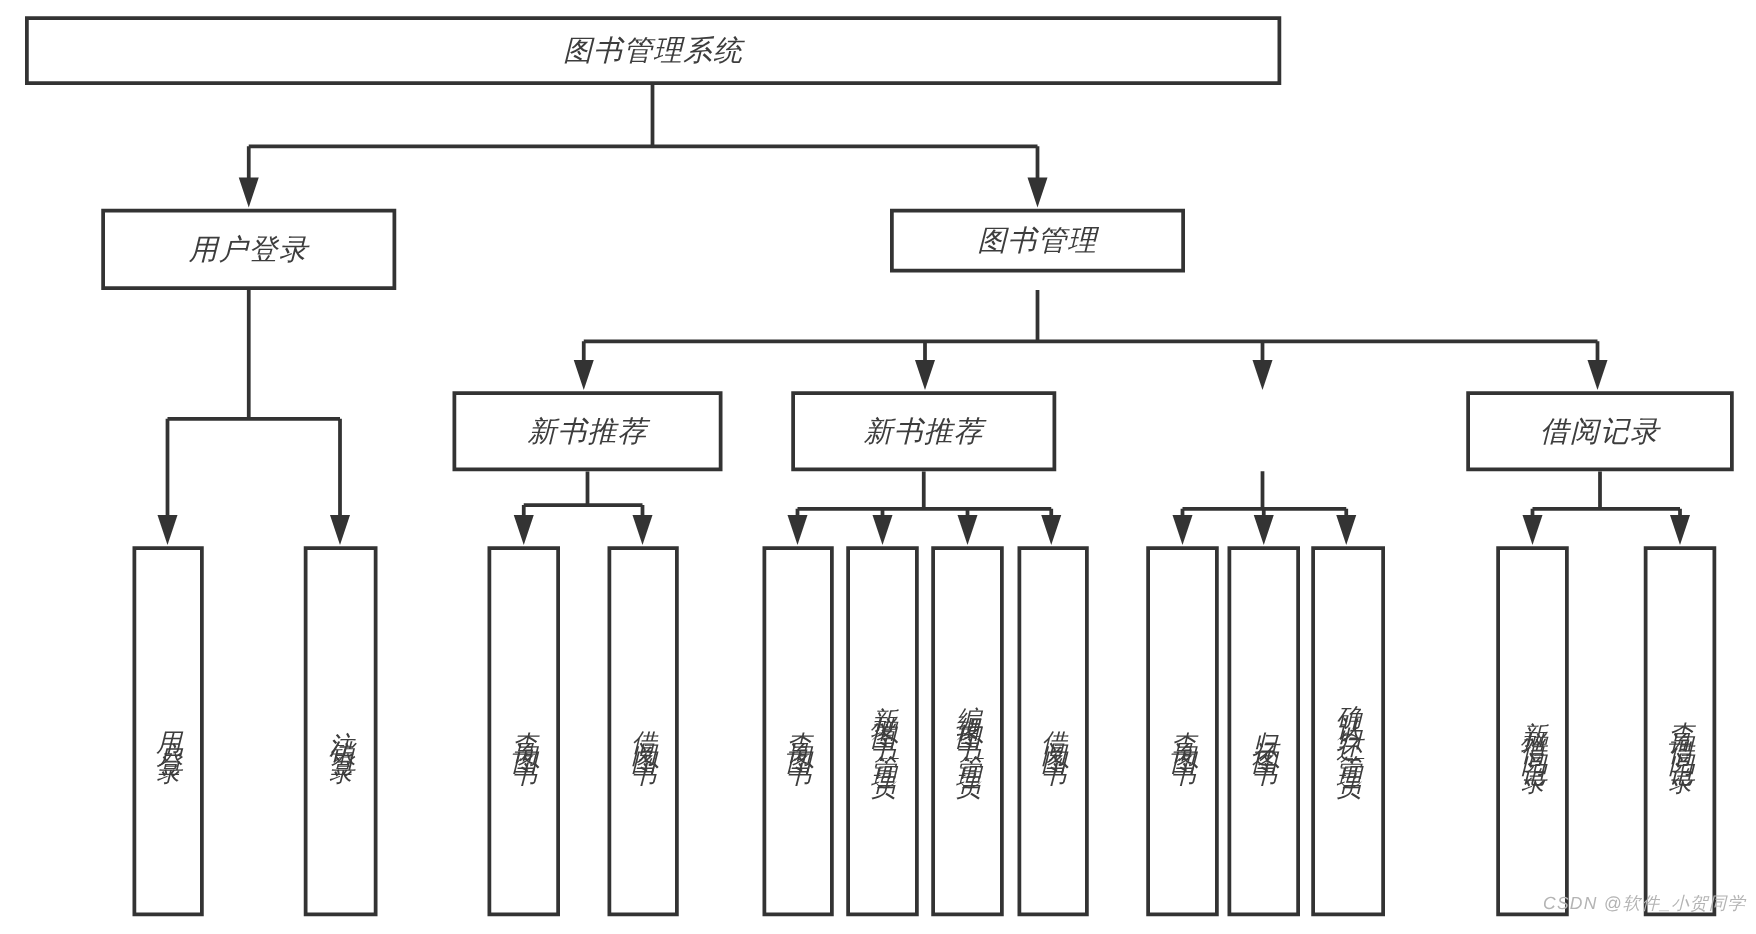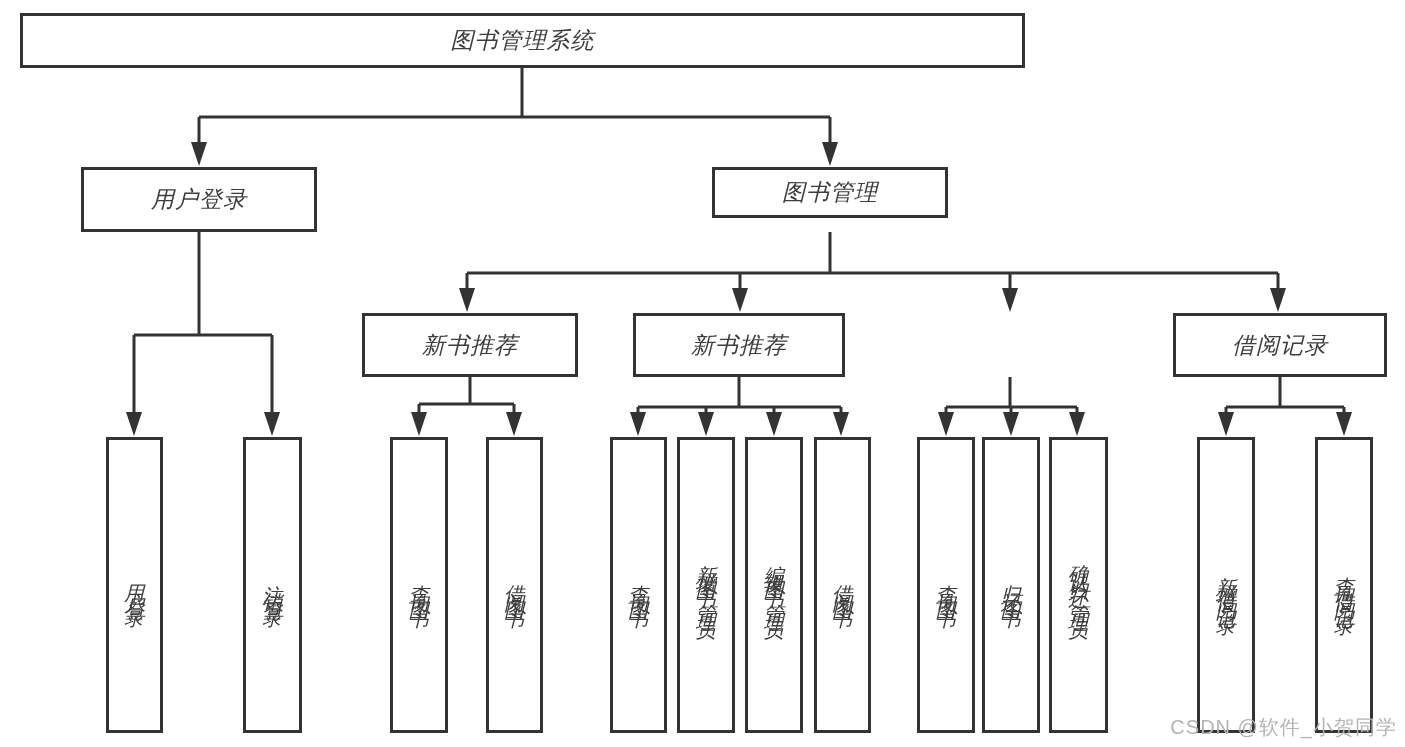--- a/index.html
+++ b/index.html
@@ -41,25 +41,26 @@
     writing-mode: vertical-rl;
     text-orientation: mixed;
     font-size: 20px;
     letter-spacing: 8px;
     line-height: 1;
   }
   #watermark {
     position: absolute;
     right: 8px;
     top: 714px;
-    font-size: 20px;
+    font-size: 14px;
     letter-spacing: 1px;
     color: #b4b4b4;
     z-index: 5;
     white-space: nowrap;
+    font-style: italic;
   }
   .conn {
     stroke: #333333;
     stroke-width: 3;
     fill: none;
   }
   .head {
     fill: #333333;
     stroke: none;
   }

